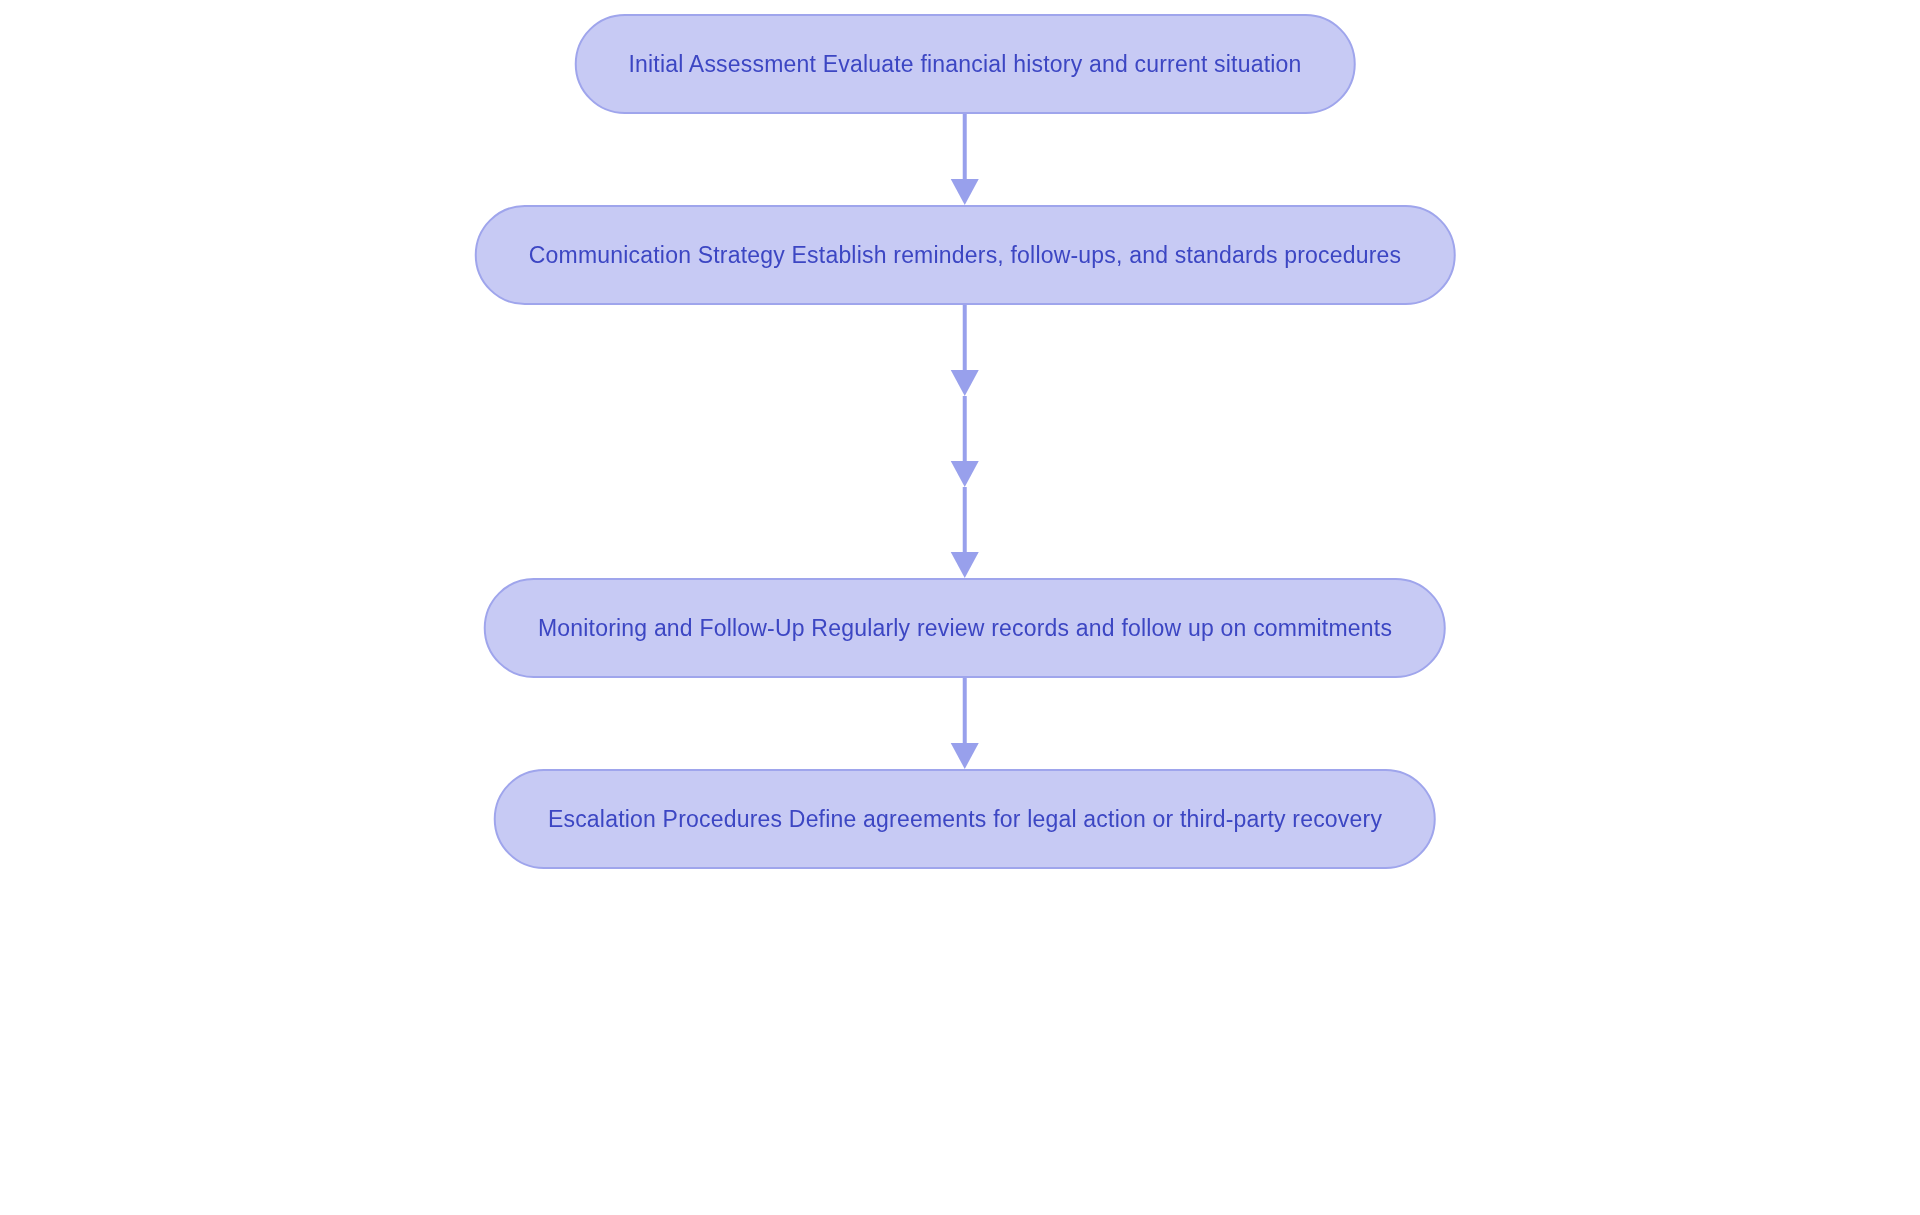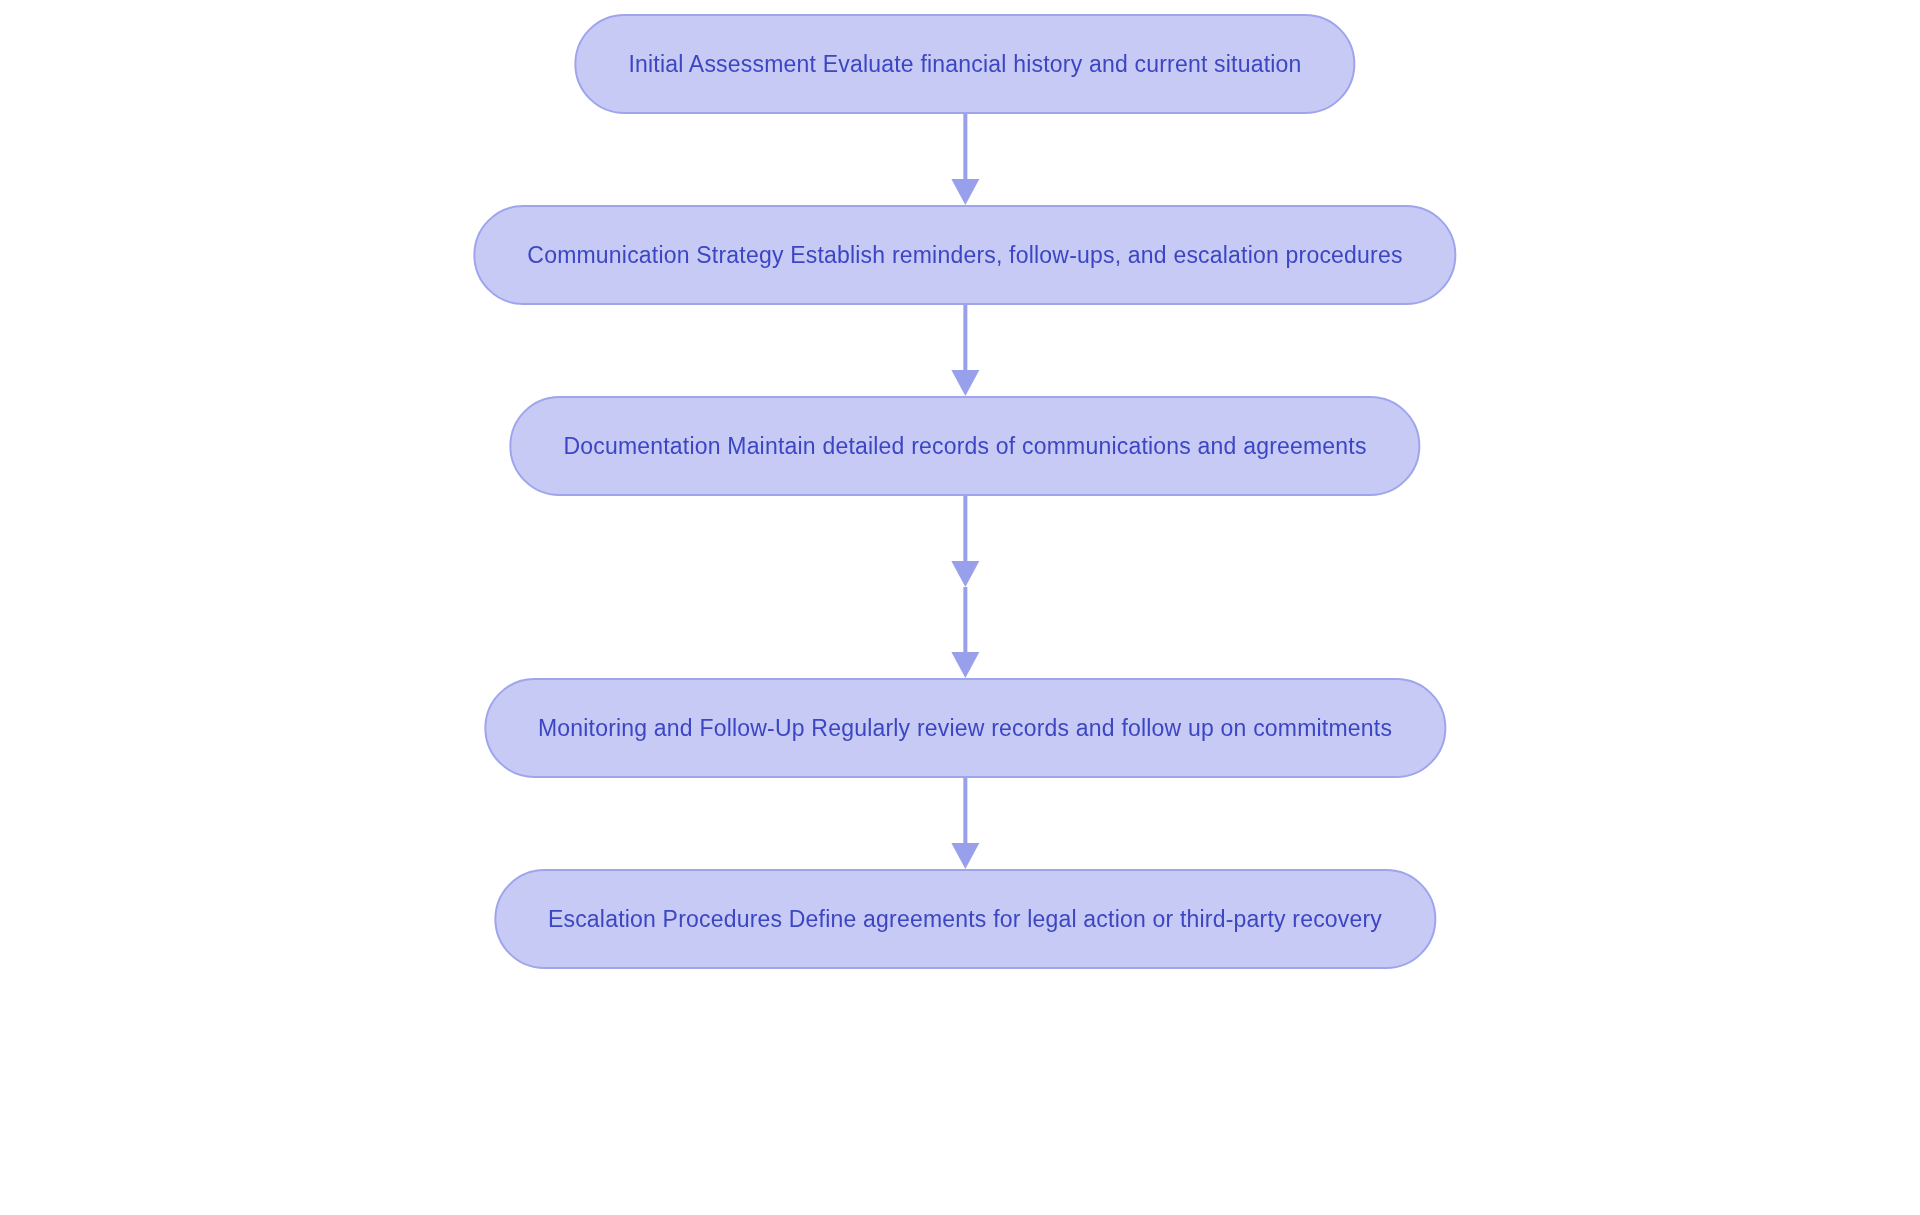--- a/index.html
+++ b/index.html
@@ -103,31 +103,28 @@
     <div class="node">
       <span>Initial Assessment Evaluate financial history and current situation</span>
     </div>
 
     <div class="arrow">
       <div class="line"></div>
       <div class="head"></div>
     </div>
 
     <div class="node">
-      <span>Communication Strategy Establish reminders, follow-ups, and escalation procedures</span>
+      <span>Communication Strategy Establish reminders, follow-ups, and standards procedures</span>
     </div>
 
     <div class="arrow">
       <div class="line"></div>
       <div class="head"></div>
     </div>
 
-    <div class="node">
-      <span>Documentation Maintain detailed records of communications and agreements</span>
-    </div>
 
     <div class="arrow">
       <div class="line"></div>
       <div class="head"></div>
     </div>
 
 
     <div class="arrow">
       <div class="line"></div>
       <div class="head"></div>

